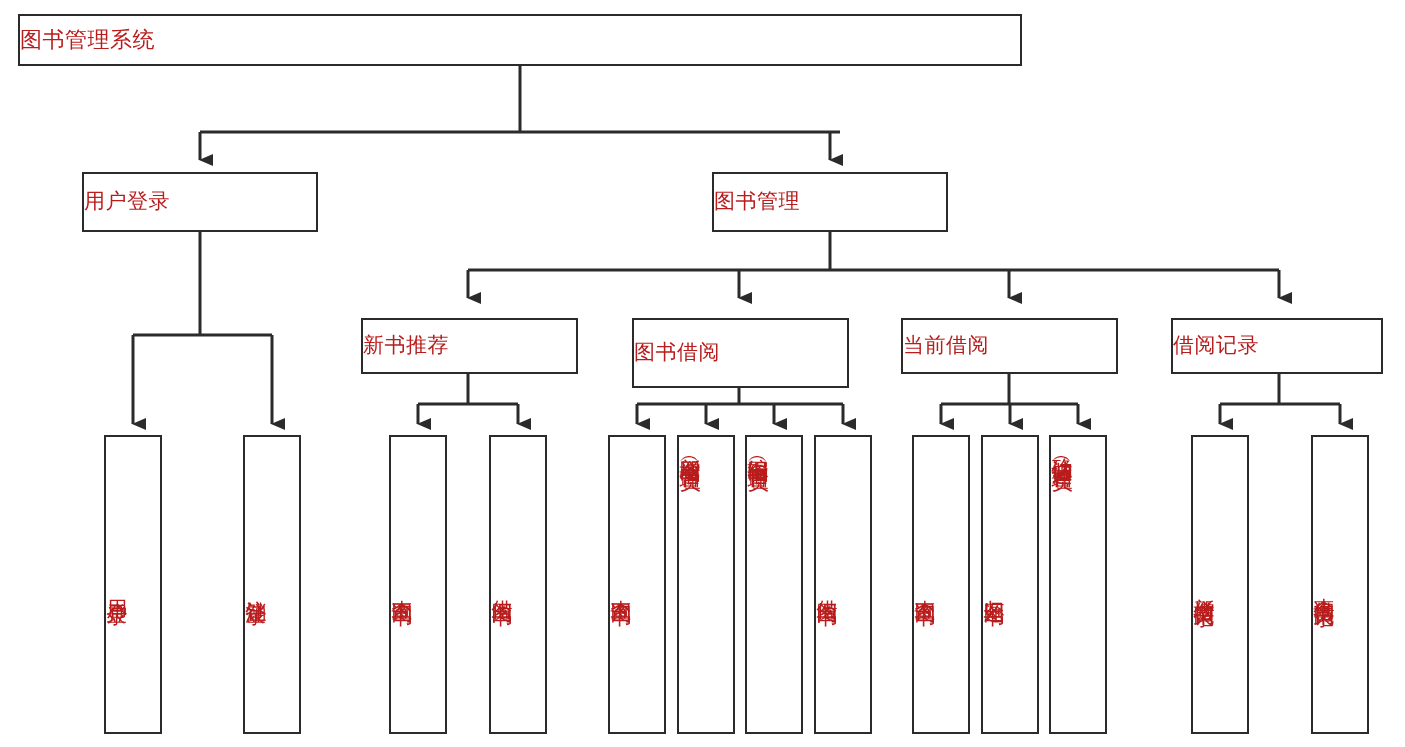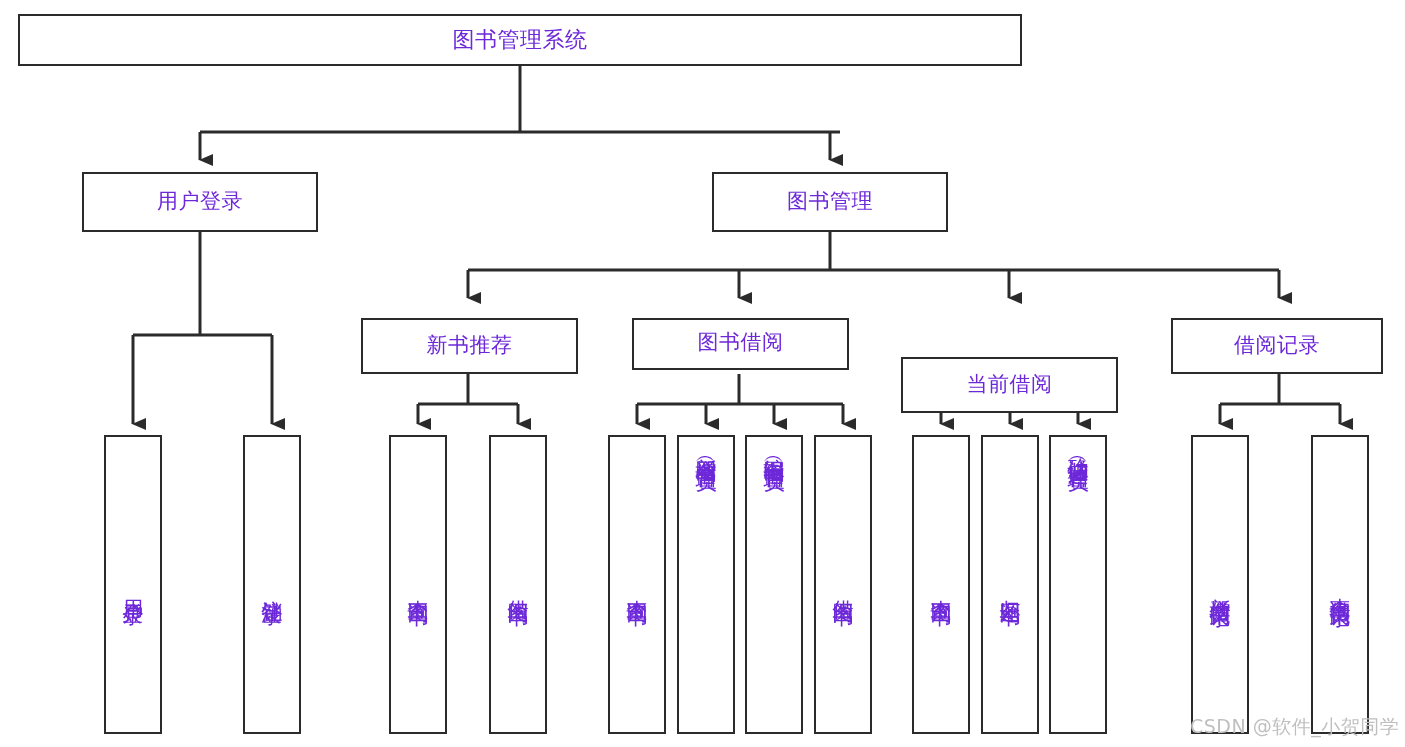--- a/index.html
+++ b/index.html
@@ -25,22 +25,22 @@
     width: 1405px;
     height: 747px;
   }
   .node {
     position: absolute;
     box-sizing: border-box;
     border: 2px solid #2b2b2b;
     background: #ffffff;
     display: flex;
     align-items: center;
-    justify-content: center;
-    color: #6d28d9;
+    justify-content: flex-start;
+    color: #b91c1c;
   }
   .node .node-label {
     display: block;
     text-align: center;
     line-height: 1.12;
     letter-spacing: 0.5px;
   }
   .node.horizontal .node-label {
     writing-mode: horizontal-tb;
     font-size: 21px;
@@ -136,25 +136,25 @@
   </div>
 
   <div class="node horizontal" style="left:361px; top:318px; width:217px; height:56px;">
     <span class="node-label">新书推荐</span>
   </div>
 
   <div class="node horizontal" style="left:712px; top:172px; width:236px; height:60px;">
     <span class="node-label">图书管理</span>
   </div>
 
-  <div class="node horizontal" style="left:632px; top:318px; width:217px; height:52px;font-family:Liberation Mono, monospace;">
+  <div class="node horizontal" style="left:632px; top:318px; width:217px; height:70px;">
     <span class="node-label">图书借阅</span>
   </div>
 
-  <div class="node horizontal" style="left:901px; top:318px; width:217px; height:56px;margin-top:39px;">
+  <div class="node horizontal" style="left:901px; top:318px; width:217px; height:56px;">
     <span class="node-label">当前借阅</span>
   </div>
 
   <div class="node horizontal" style="left:1171px; top:318px; width:212px; height:56px;">
     <span class="node-label">借阅记录</span>
   </div>
 
   <div class="node vertical centered" style="left:104px; top:435px; width:58px; height:299px;">
     <span class="node-label">用户登录</span>
   </div>
@@ -200,15 +200,14 @@
   </div>
 
   <div class="node vertical centered" style="left:1191px; top:435px; width:58px; height:299px;">
     <span class="node-label">新增借阅记录</span>
   </div>
 
   <div class="node vertical centered" style="left:1311px; top:435px; width:58px; height:299px;">
     <span class="node-label">查询借阅记录</span>
   </div>
 
-  <div class="watermark" style="left:1190px; top:714px;">CSDN @软件_小贺同学</div>
 
 </div>
 
 </body></html>

